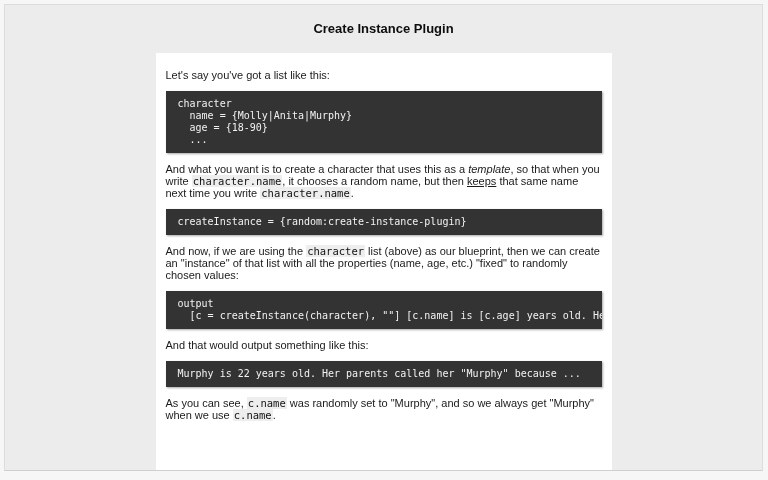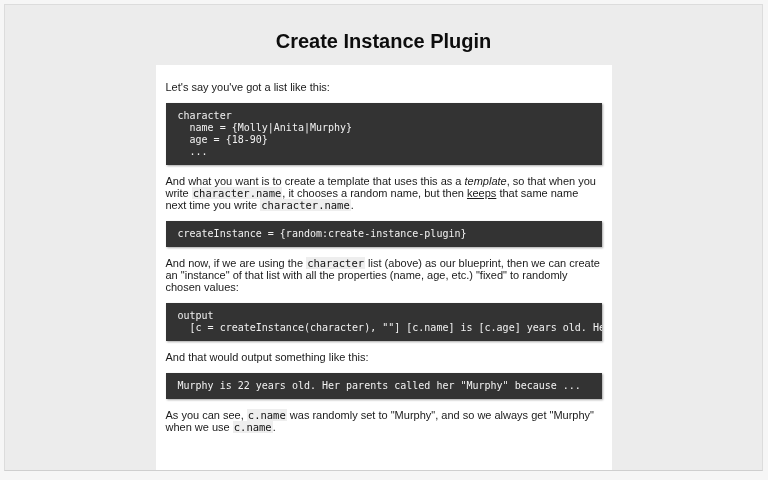--- a/index.html
+++ b/index.html
@@ -17,24 +17,24 @@
     top: 4px;
     right: 5px;
     height: 467px;
     background: var(--page-bg, #ececec);
     border: 1px solid #dcdcdc;
     border-bottom-color: #cfcfcf;
     overflow: hidden;
     box-sizing: border-box;
   }
   h1.title {
-    margin: 12px;
+    margin: 0;
     padding-top: 13px;
     text-align: center;
-    font-size: 20px;
+    font-size: 13px;
     line-height: 22px;
     font-weight: bold;
     color: #0d0d0d;
   }
   .content {
     width: 456px;
     margin: 13px auto 0 auto;
     background: var(--content-bg, #ffffff);
     padding: 10px 10px 30px 10px;
     box-sizing: border-box;
@@ -78,21 +78,21 @@
 
 <div class="page">
   <h1 class="title">Create Instance Plugin</h1>
   <div class="content">
     <div>
         <p><span>Let's say you've got a list like this:</span></p>
         <pre><code>character
   name = {Molly|Anita|Murphy}
   age = {18-90}
   ...</code></pre>
-        <p><span>And what you want is to create a template that uses this as a </span><em>template</em><span>, so that when you write </span><code class="ic">character.name</code><span>, it chooses a random name, but then </span><u>keeps</u><span> that same name next time you write </span><code class="ic">character.name</code><span>.</span></p>
+        <p><span>And what you want is to create a character that uses this as a </span><em>template</em><span>, so that when you write </span><code class="ic">character.name</code><span>, it chooses a random name, but then </span><u>keeps</u><span> that same name next time you write </span><code class="ic">character.name</code><span>.</span></p>
         <pre><code>createInstance = {random:create-instance-plugin}</code></pre>
         <p><span>And now, if we are using the </span><code class="ic">character</code><span> list (above) as our blueprint, then we can create an "instance" of that list with all the properties (name, age, etc.) "fixed" to randomly chosen values:</span></p>
         <pre><code>output
   [c = createInstance(character), ""] [c.name] is [c.age] years old. He</code></pre>
         <p><span>And that would output something like this:</span></p>
         <pre><code>Murphy is 22 years old. Her parents called her "Murphy" because ...</code></pre>
         <p><span>As you can see, </span><code class="ic">c.name</code><span> was randomly set to "Murphy", and so we always get "Murphy" when we use </span><code class="ic">c.name</code><span>.</span></p>
       </div>
   </div>
 </div>

